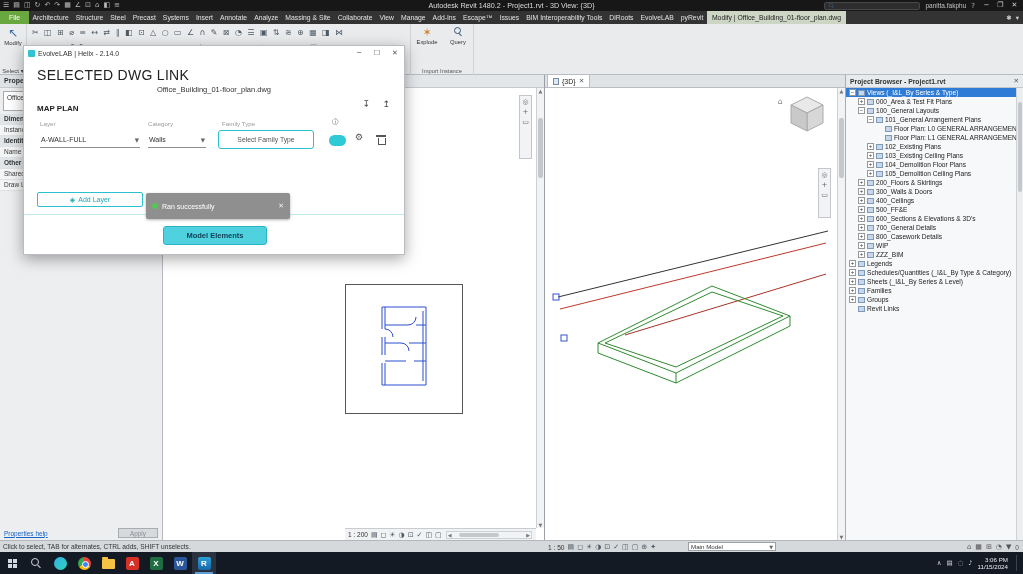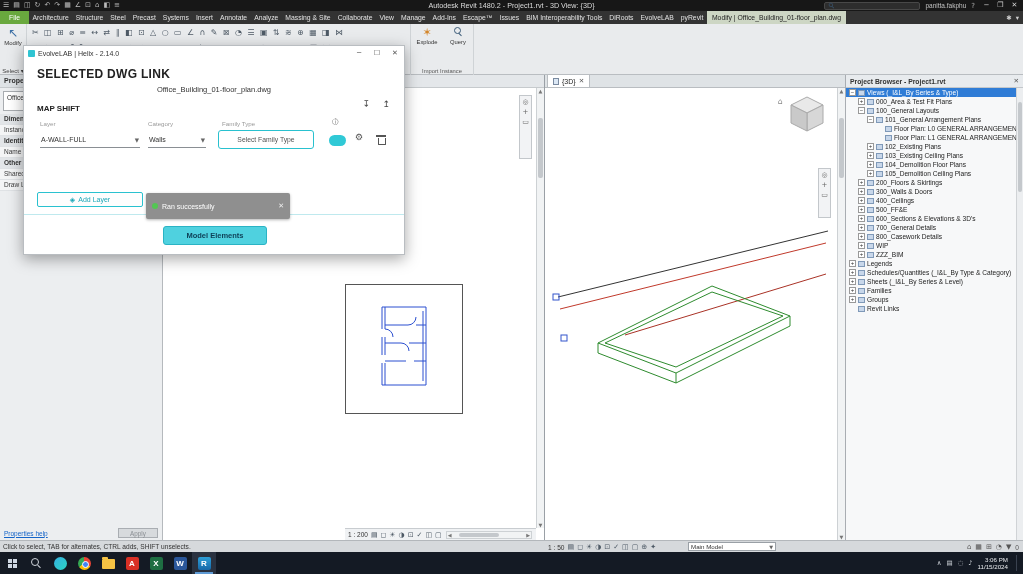--- a/index.html
+++ b/index.html
@@ -122,21 +122,21 @@
 .tray{margin-left:auto;display:flex;align-items:center;gap:5px;padding-right:2px}
 .tray .tri{color:#cfd4da;font-size:6.5px}
 .clock{text-align:right;font-size:6.2px;line-height:7px;color:#e8eaed;white-space:nowrap}
 .notif{width:5px;height:16px;border-left:1px solid #3a4250;margin-left:3px}
 
 .dialog{position:absolute;left:23px;top:45px;width:382px;height:210px;background:#fff;border:1px solid #b9bdc1;box-shadow:0 4px 14px rgba(0,0,0,.35);z-index:50}
 .dlg-title{height:15px;display:flex;align-items:center;font-size:7px;color:#333;padding-left:4px;gap:3px}
 .dlg-logo{width:7px;height:7px;background:#2fc4d2;border-radius:1px;flex:none}
 .dlg-btns{margin-left:auto;display:flex}
 .dlg-btn{width:18px;height:15px;text-align:center;line-height:15px;font-size:7px;color:#555}
-.dlg-h1{position:absolute;left:13px;top:21px;font-size:12px;font-weight:bold;color:#222;letter-spacing:.3px}
+.dlg-h1{position:absolute;left:13px;top:21px;font-size:14px;font-weight:normal;color:#222;letter-spacing:.3px}
 .dlg-file{position:absolute;left:0;right:0;top:39px;text-align:center;font-size:7.5px;color:#333}
 .dlg-h2{position:absolute;left:13px;top:58px;font-size:8px;font-weight:bold;color:#222}
 .dlg-io{position:absolute;top:53px;font-size:9px;color:#444}
 .col-label{position:absolute;top:74px;font-size:6.2px;color:#9a9a9a}
 .dlg-info{position:absolute;left:308px;top:72px;font-size:6.5px;color:#555}
 .dd{position:absolute;top:86px;height:16px;border-bottom:1px solid #8a8f94;font-size:7px;color:#333;display:flex;align-items:center;justify-content:space-between;padding:0 1px}
 .dd .car{font-size:5.5px;color:#666}
 .ft-btn{position:absolute;left:194px;top:84px;width:96px;height:19px;border:1px solid #29c1cf;border-radius:3px;font-size:6.8px;color:#555;display:flex;align-items:center;justify-content:center;background:#fff}
 .pill{position:absolute;left:305px;top:89px;width:17px;height:11px;background:#30c9d6;border-radius:6px}
 .gear{position:absolute;left:331px;top:86px;font-size:9px;color:#555}
@@ -636,21 +636,21 @@
       <span class="dlg-logo"></span>
       <span>EvolveLAB | Helix - 2.14.0</span>
       <div class="dlg-btns">
         <span class="dlg-btn sym">─</span>
         <span class="dlg-btn sym">☐</span>
         <span class="dlg-btn sym">✕</span>
       </div>
     </div>
     <div class="dlg-h1">SELECTED DWG LINK</div>
     <div class="dlg-file">Office_Building_01-floor_plan.dwg</div>
-    <div class="dlg-h2">MAP SHIFT</div>
+    <div class="dlg-h2">MAP PLAN</div>
     <span class="dlg-io sym" style="right:34px">↧</span>
     <span class="dlg-io sym" style="right:14px">↥</span>
     <span class="col-label" style="left:16px">Layer</span>
     <span class="col-label" style="left:124px">Category</span>
     <span class="col-label" style="left:198px">Family Type</span>
     <span class="dlg-info sym">ⓘ</span>
     <div class="dd" style="left:16px;width:100px">
       <span>A-WALL-FULL</span>
       <span class="car sym">▼</span>
     </div>

